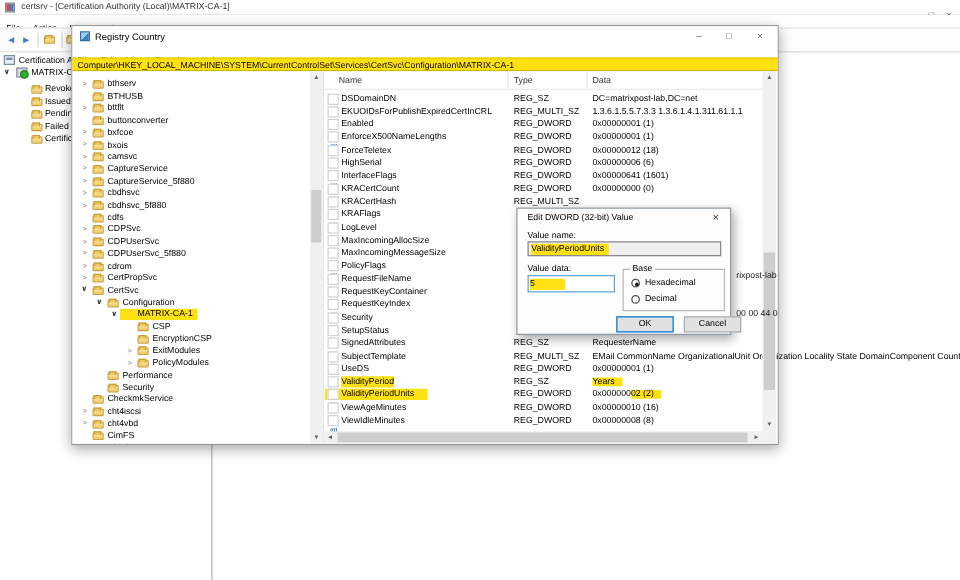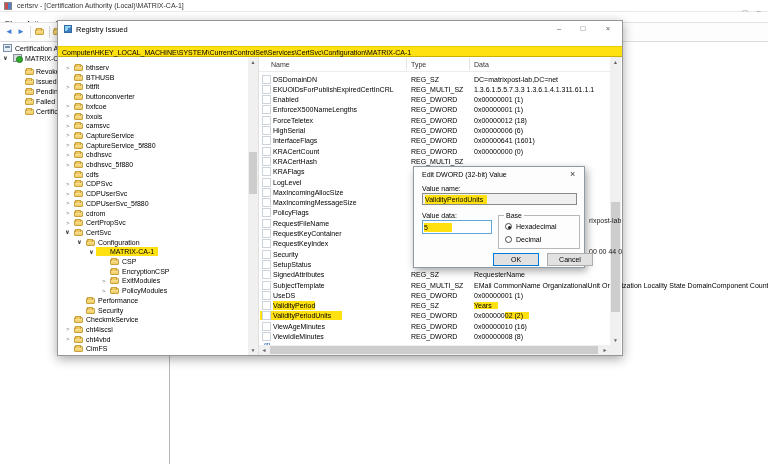--- a/index.html
+++ b/index.html
@@ -116,21 +116,21 @@
         <div class="abs t7" style="left: 36px; top: 0.5px;">Certificate Templates</div>
       </div>
     </div>
 
   <div class="abs frag" style="left:589px;top:216px;">rixpost-lab</div>
   <div class="abs frag" style="left:589px;top:247px;">00 00 44 0</div>
 
   <div class="abs" id="regwin">
     <div class="abs rw-title">
       <div class="abs rw-icon"></div>
-      <div class="abs t7" style="left:18px;top:4px;font-size:7.5px;">Registry Issued</div>
+      <div class="abs t7" style="left:18px;top:4px;font-size:7.5px;">Registry Country</div>
       <span class="abs wc" style="left:494px;top:3px;">–</span>
       <span class="abs wc" style="left:518px;top:3px;">□</span>
       <span class="abs wc" style="left:543px;top:3px;">×</span>
     </div>
     <div class="abs rw-menu" id="rw-menu"><span class="menu-item">File</span><span class="menu-item">Edit</span><span class="menu-item">View</span><span class="menu-item">Favorites</span><span class="menu-item">Help</span></div>
     <div class="abs rw-addr">
       <div class="abs t7" style="left:4px;top:1px;">Computer\HKEY_LOCAL_MACHINE\SYSTEM\CurrentControlSet\Services\CertSvc\Configuration\MATRIX-CA-1</div>
     </div>
 
     <div class="abs rw-body">

